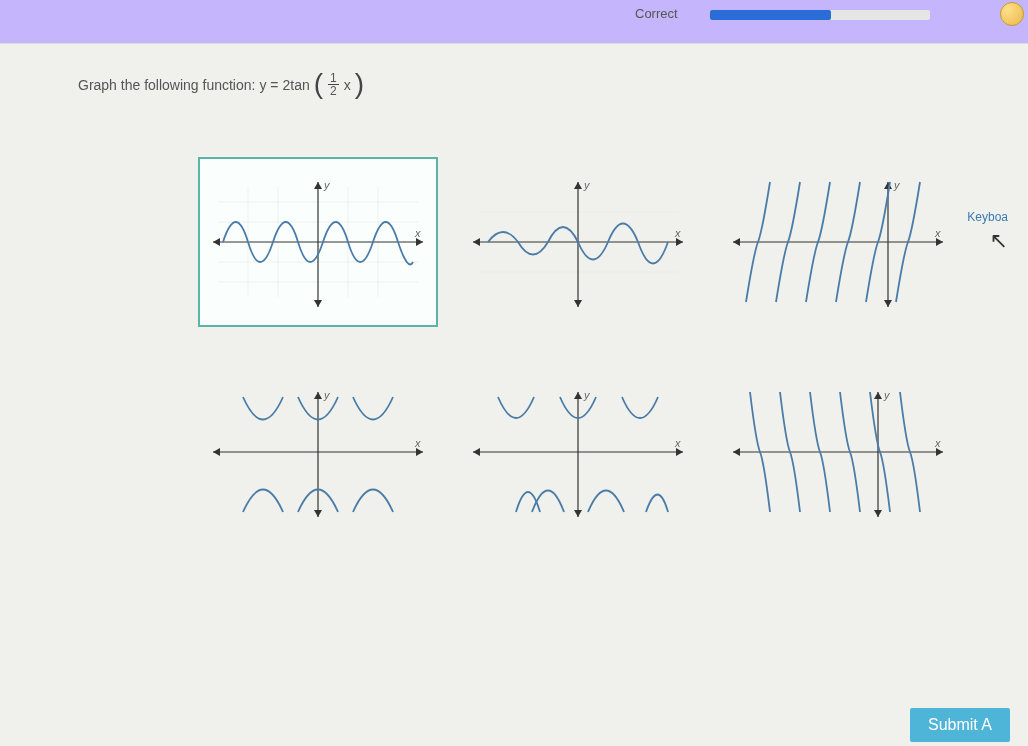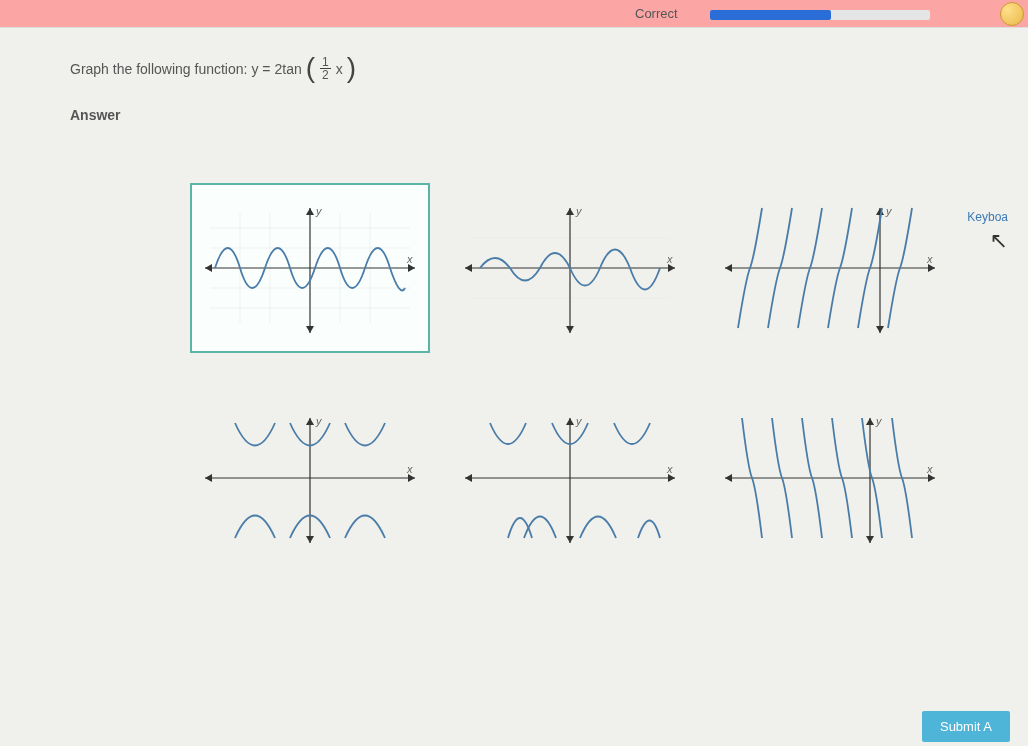--- a/index.html
+++ b/index.html
@@ -5,22 +5,22 @@
     * { box-sizing: border-box; margin: 0; padding: 0; }
     body {
       font-family: Arial, sans-serif;
       background: #f0f0ec;
       width: 1028px;
       height: 746px;
       overflow: hidden;
       position: relative;
     }
     .topbar {
-      height: 28px;
-      background: #fca5a5;
+      height: 44px;
+      background: #c4b5fd;
       border-bottom: 1px solid #ddd;
       display: flex;
       align-items: center;
       justify-content: flex-end;
       padding-right: 20px;
       gap: 20px;
     }
     .correct-label {
       position: absolute;
       left: 635px;
@@ -48,20 +48,21 @@
       right: 4px;
       top: 2px;
       width: 24px;
       height: 24px;
       border-radius: 50%;
       background: radial-gradient(circle at 30% 30%, #ffe08a, #e8b84a);
       border: 1px solid #c99a2e;
     }
     .content {
       padding: 28px 30px 10px 70px;
+      margin-left: 8px;
     }
     .prompt {
       font-size: 14px;
       color: #555;
       display: flex;
       align-items: center;
       gap: 4px;
       margin-bottom: 26px;
     }
     .frac {
@@ -126,21 +127,21 @@
       font-size: 11px;
       font-style: italic;
       fill: #666;
     }
     .submit-btn {
       position: absolute;
       bottom: 4px;
       right: 18px;
       background: #4fb5d8;
       color: white;
-      font-size: 13px;
+      font-size: 16px;
       padding: 8px 18px;
       border-radius: 2px;
       cursor: pointer;
     }
   </style>
 </head>
 <body>
 
 <div class="topbar">
   <span class="correct-label">Correct</span>
@@ -158,21 +159,20 @@
     <span class="paren">(</span>
     <span class="frac">
       <span class="n">1</span>
       <span class="d">2</span>
     </span>
     <span>x</span>
     <span class="paren">)</span>
   </div>
 
 
-  <div class="answer-label">Answer</div>
 
   <div class="options">
 
     <div class="option selected">
       <svg width="220" height="150" viewBox="0 0 220 150">
         <g stroke="#e0e0e0" stroke-width="0.5">
           <line x1="10" y1="35" x2="210" y2="35"></line>
             <line x1="10" y1="55" x2="210" y2="55"></line>
           <line x1="10" y1="95" x2="210" y2="95"></line>
             <line x1="10" y1="115" x2="210" y2="115"></line>

